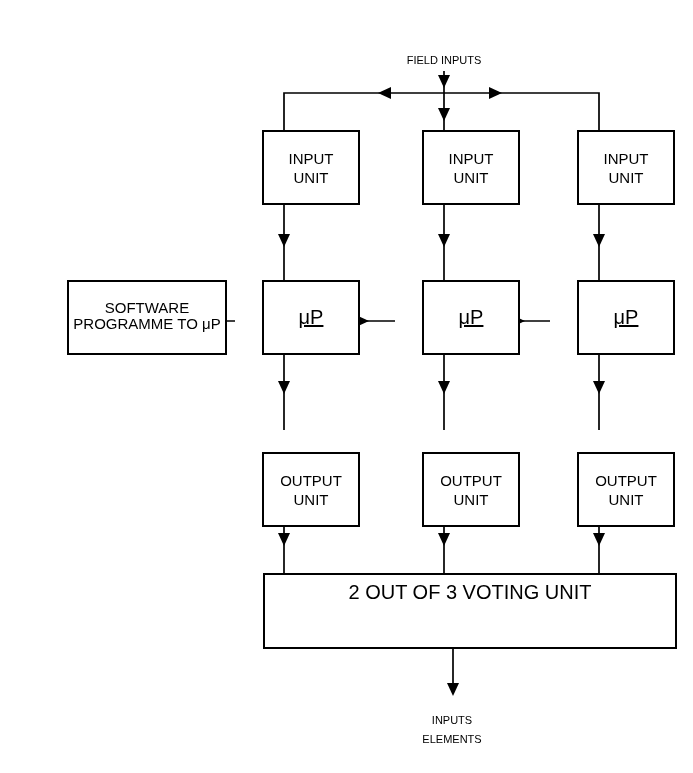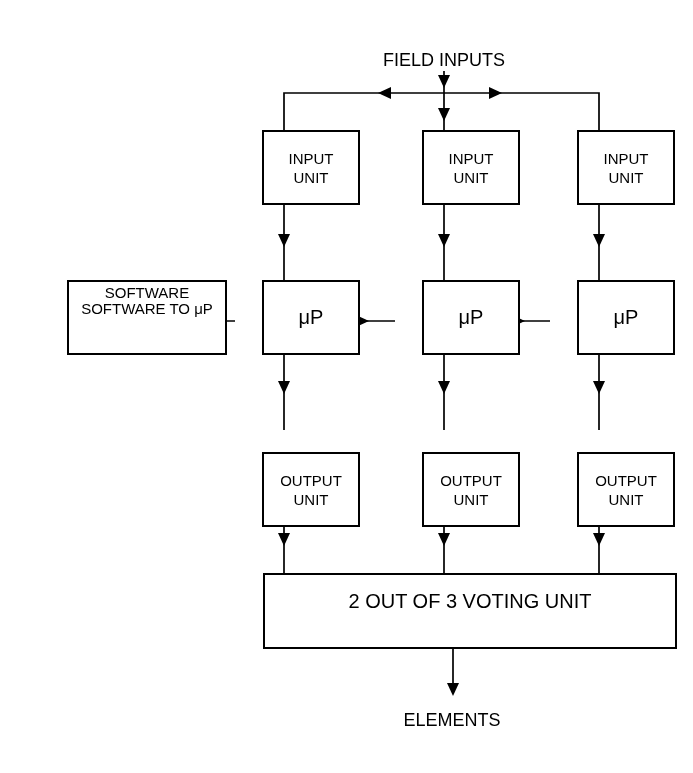--- a/index.html
+++ b/index.html
@@ -30,33 +30,33 @@
     text-align:center;font-size:15px;margin-left:27px;
   }
   .col1{left:235px}
   .col2{left:395px}
   .col3{left:550px}
   .unit{width:98px;height:75px;}
   .row-input{top:130px}
   .row-up{top:280px}
   .row-output{top:452px}
   .box-line{display:block;line-height:19px;}
-  .up-box{font-size:20px;}
+  .up-box{font-size:20px;text-decoration:underline;}
   .software-box{
     left:40px;top:280px;width:160px;height:75px;
-    align-items:flex-start;padding-top:3px;
+    align-items:flex-start;padding-top:18px;
   }
   .software-box .box-line{line-height:16px;}
   .voting-box{
     left:236px;top:573px;width:414px;height:76px;
-    align-items:flex-start;padding-top:15px;font-size:20px;
+    align-items:flex-start;padding-top:6px;font-size:20px;
   }
   .label{
     position:absolute;text-align:center;
-    font-size:18px;line-height:19px;
+    font-size:11px;line-height:19px;
   }
   .field-label{left:344px;top:51px;width:200px;}
   .control-label{left:382px;top:711px;width:140px;}
   .label-line{display:block;}
 </style>
 </head>
 <body>
 
 <div class="canvas">
 
@@ -150,21 +150,21 @@
   <div class="box unit col3 row-input">
     <span>
       <span class="box-line">INPUT</span>
       <span class="box-line">UNIT</span>
     </span>
   </div>
 
   <div class="box software-box">
     <span>
       <span class="box-line">SOFTWARE</span>
-      <span class="box-line">SOFTWARE TO μP</span>
+      <span class="box-line">PROGRAMME TO μP</span>
     </span>
   </div>
 
   <div class="box unit up-box col1 row-up">
     <span>μP</span>
   </div>
   <div class="box unit up-box col2 row-up">
     <span>μP</span>
   </div>
   <div class="box unit up-box col3 row-up">
@@ -188,16 +188,17 @@
       <span class="box-line">OUTPUT</span>
       <span class="box-line">UNIT</span>
     </span>
   </div>
 
   <div class="box voting-box">
     <span>2 OUT OF 3 VOTING UNIT</span>
   </div>
 
   <div class="label control-label">
+    <span class="label-line">INPUTS</span>
     <span class="label-line">ELEMENTS</span>
   </div>
 
 </div>
 
 </body></html>

